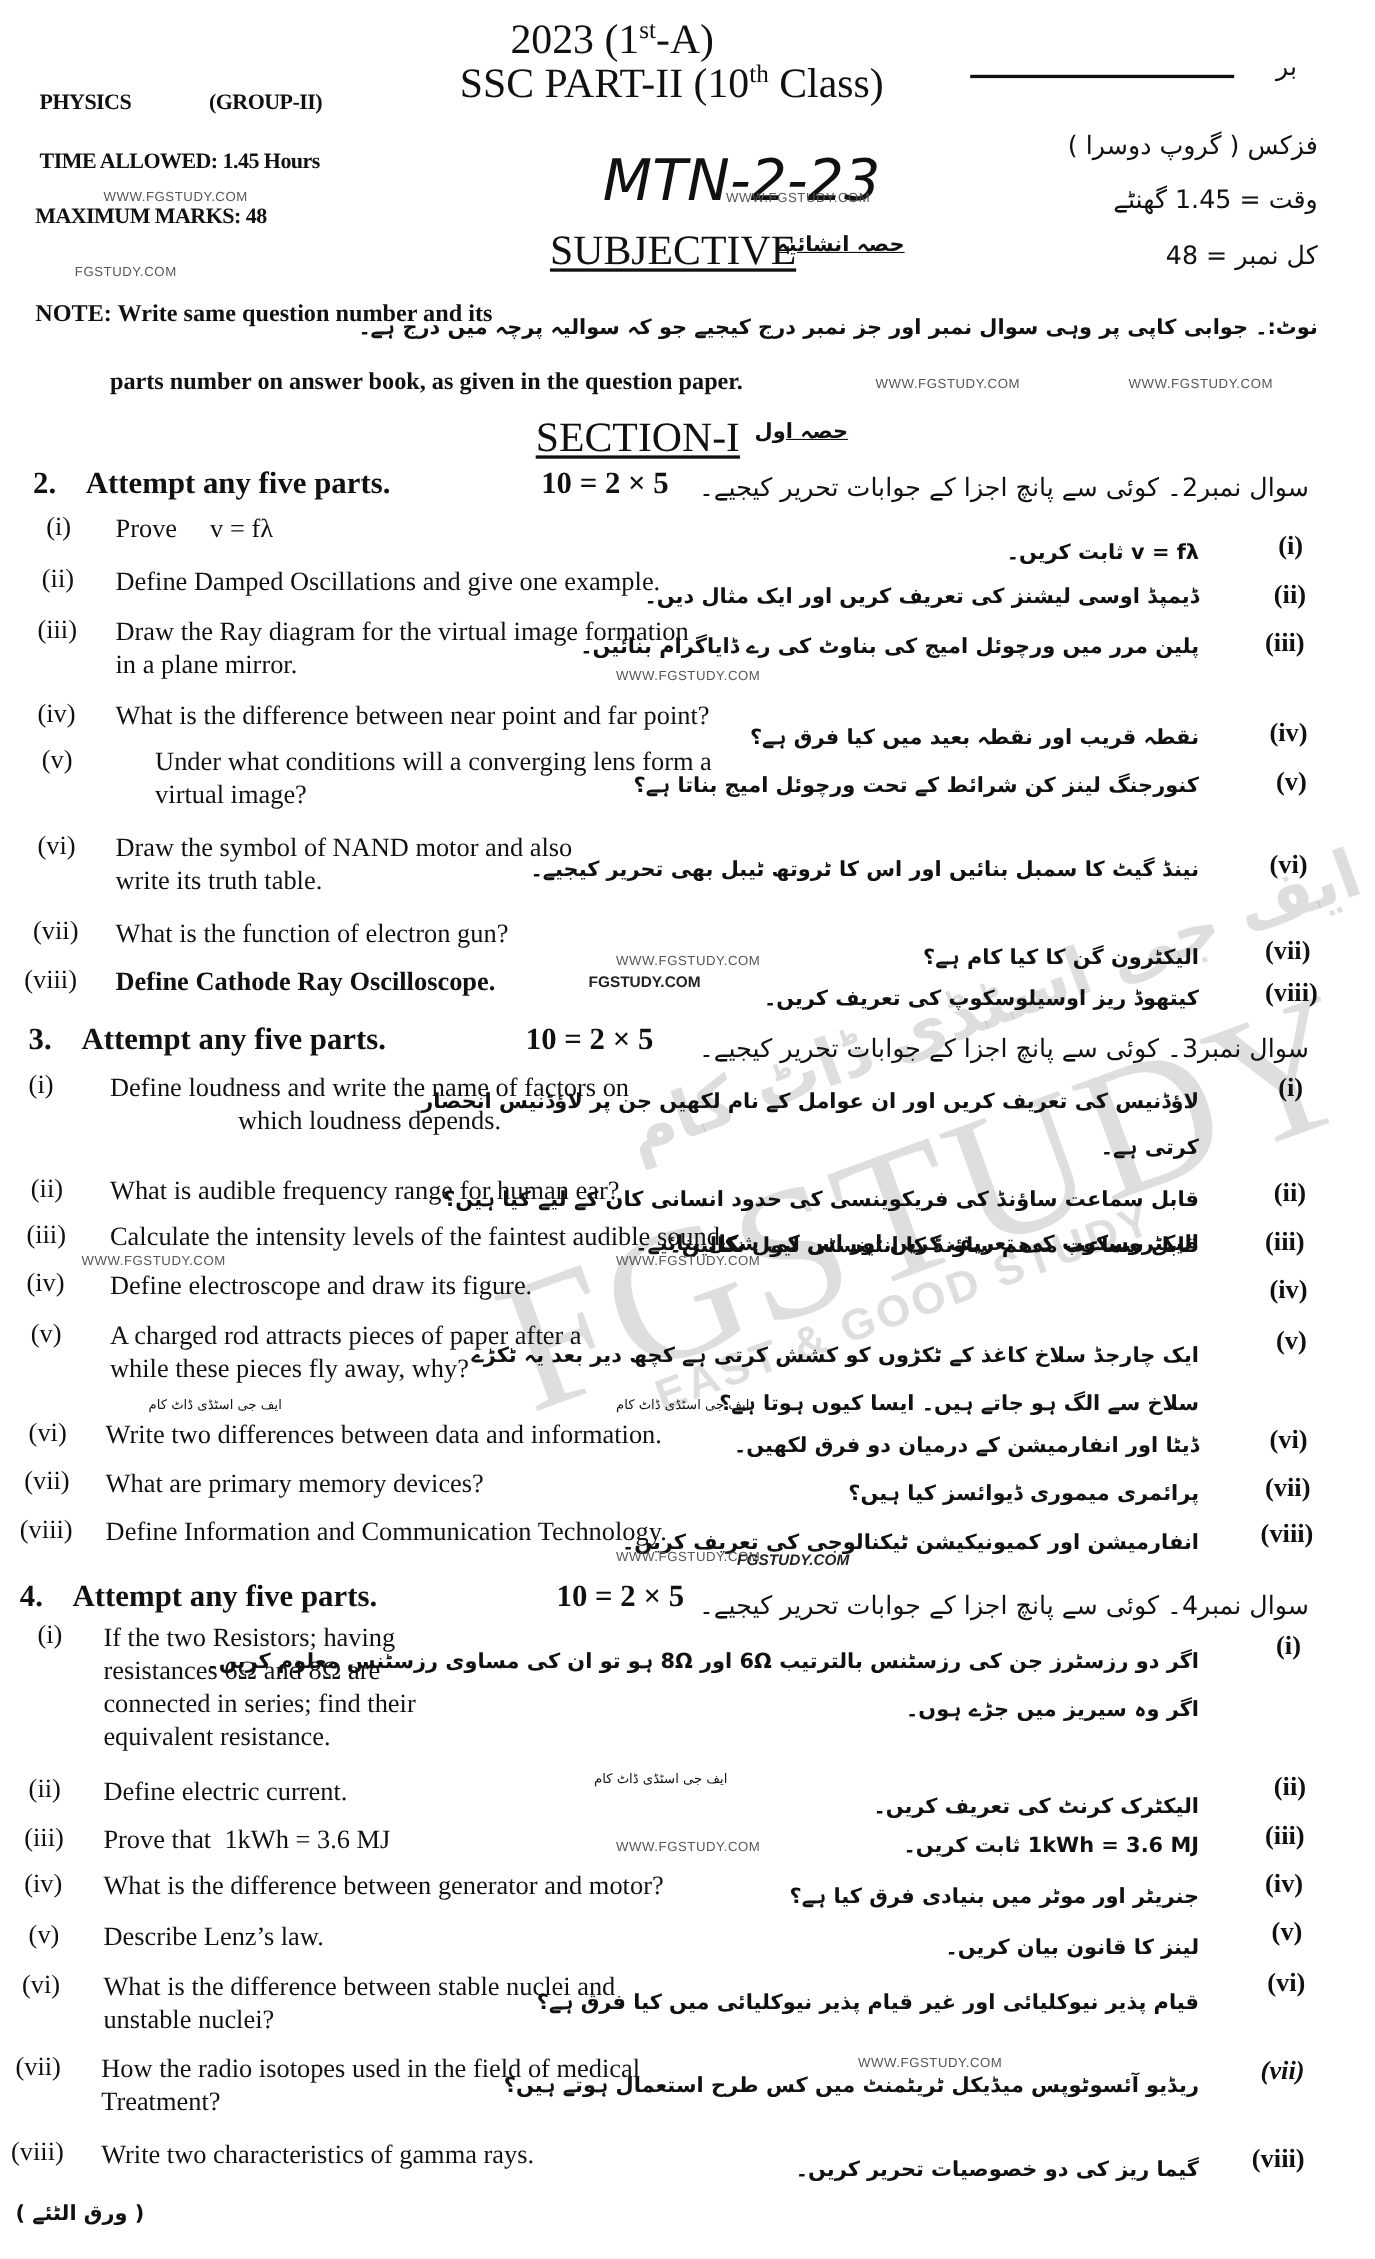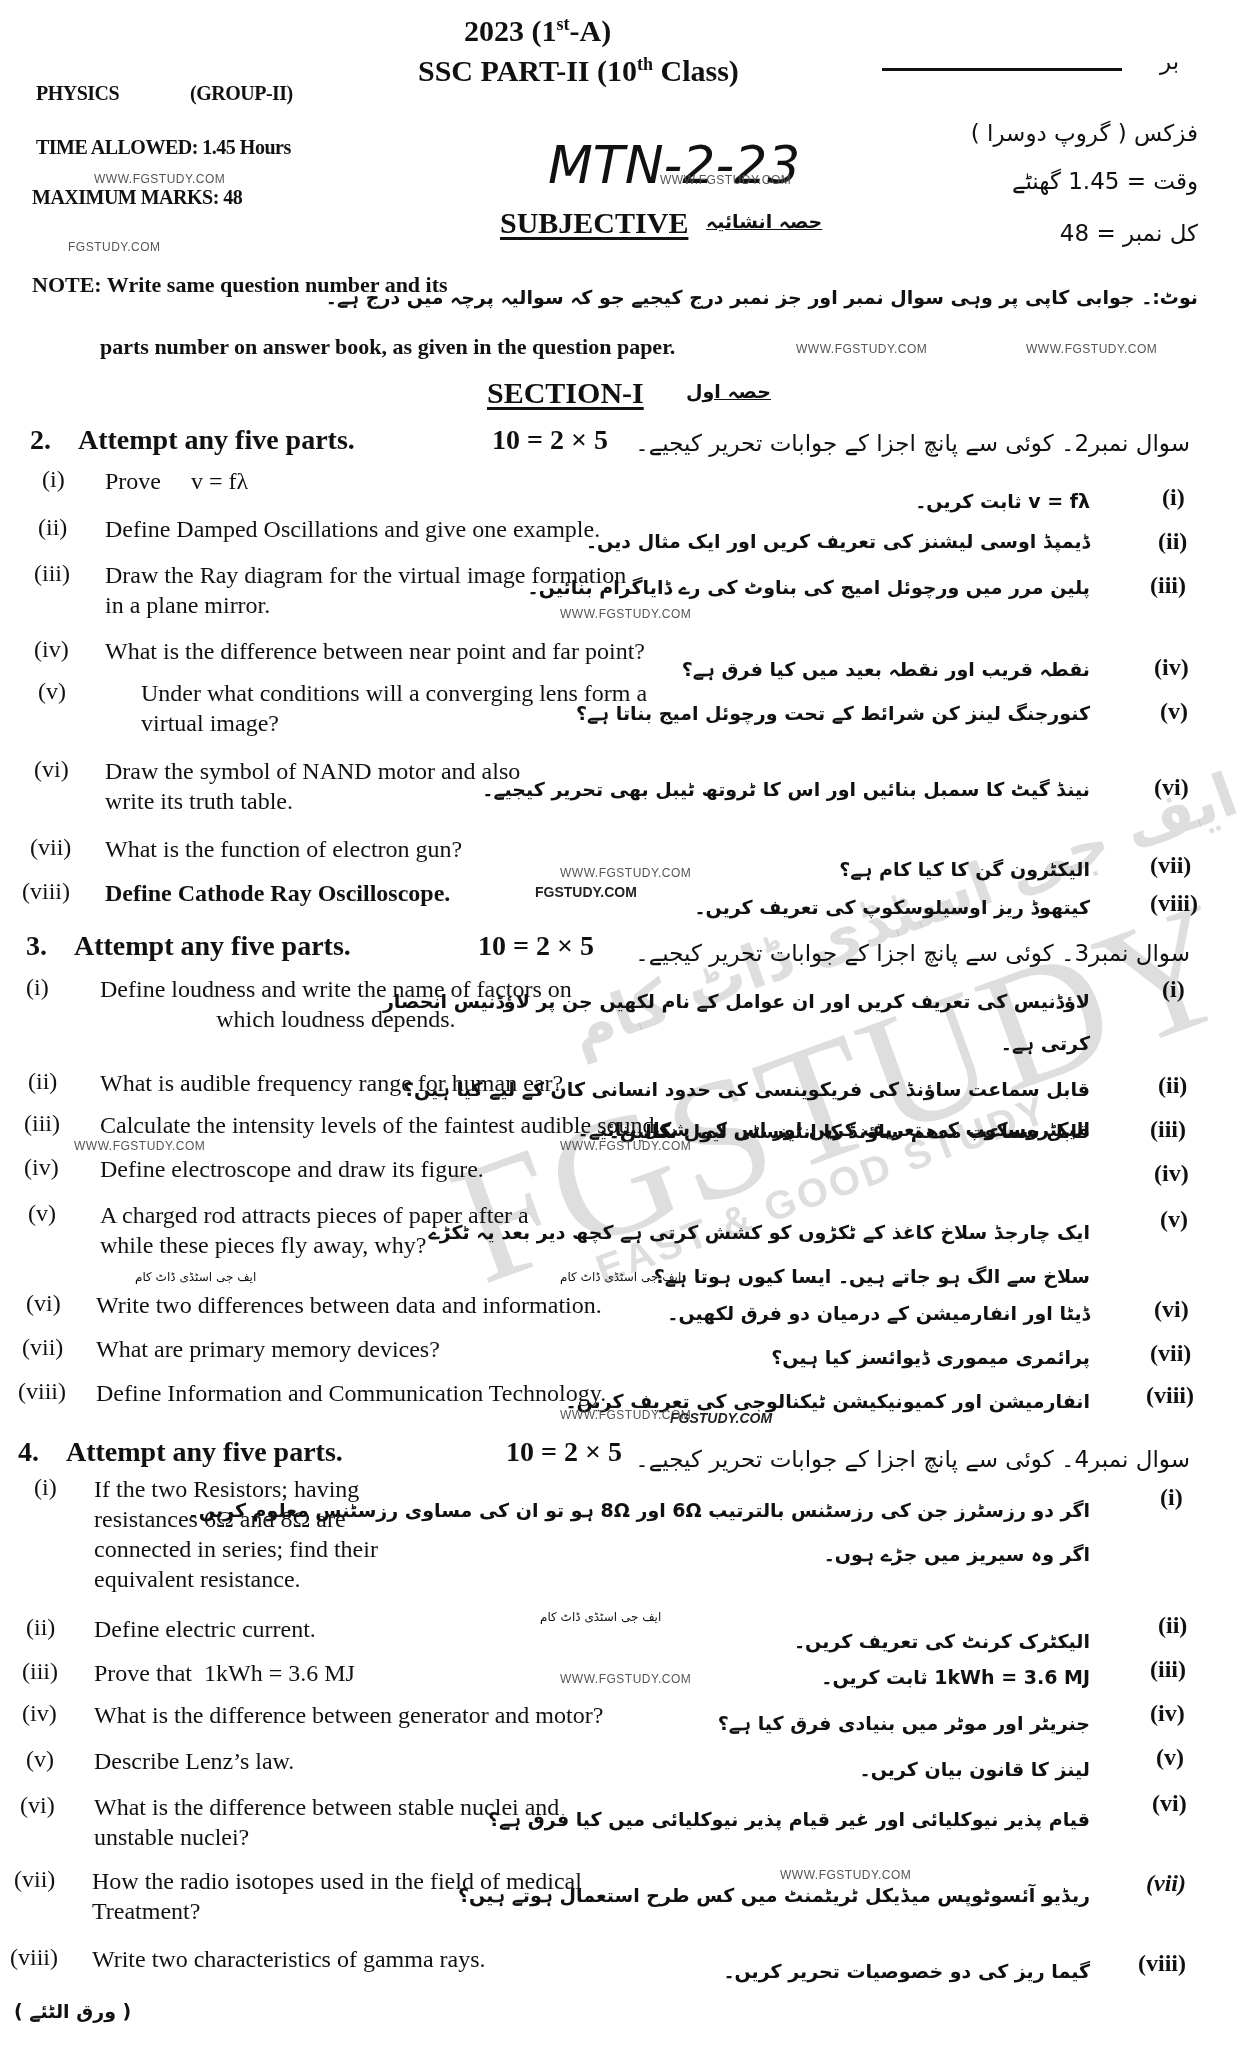--- a/index.html
+++ b/index.html
@@ -1,20 +1,20 @@
 <!DOCTYPE html>
 <html><head>
 <meta charset="utf-8">
 <style>
   html, body { margin: 0; padding: 0; background: #ffffff; }
   body { width: 1250px; height: 2054px; position: relative; overflow: hidden;
          font-family: "Liberation Serif", "DejaVu Serif", serif; color: #111; }
   .abs { position: absolute; white-space: nowrap; }
   .hdr-bold { font-weight: bold; font-size: 20px; letter-spacing: -0.5px; }
-  .title { font-weight: bold; font-size: 30px; }
+  .title { font-weight: normal; font-size: 38px; }
   .q-head { font-weight: bold; font-size: 28px; }
   .marks { font-weight: bold; font-size: 28px; }
   .part-num { font-size: 24px; }
   .part-text { font-size: 24px; line-height: 30px; }
   .urdu { font-family: "DejaVu Sans", sans-serif; direction: rtl; font-size: 19px; font-weight: bold; }
   .urdu-big { font-family: "DejaVu Sans", sans-serif; direction: rtl; font-size: 23px; font-weight: normal; }
   .urdu-part-num { font-size: 24px; font-weight: bold; }
   .wm { font-family: "Liberation Sans", sans-serif; font-size: 12px; color: #555; letter-spacing: 0.5px; }
   .wm-bold { font-family: "Liberation Sans", sans-serif; font-size: 14px; font-weight: bold; color: #222; }
   .note { font-weight: bold; font-size: 22px; font-family: "Liberation Serif", serif; }

